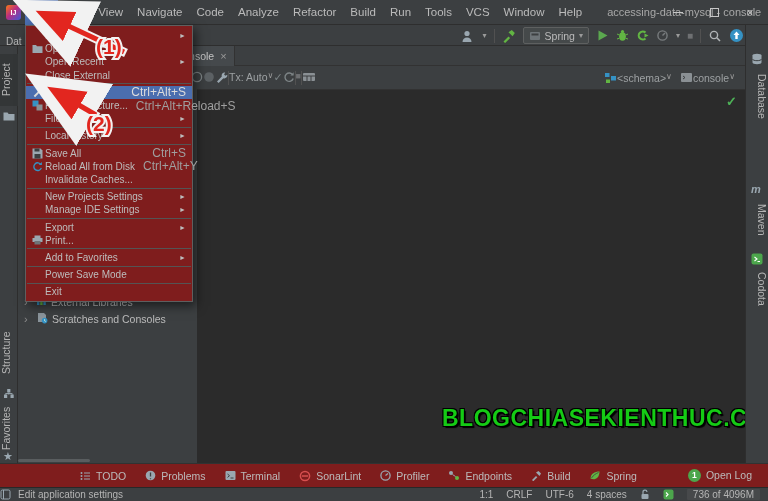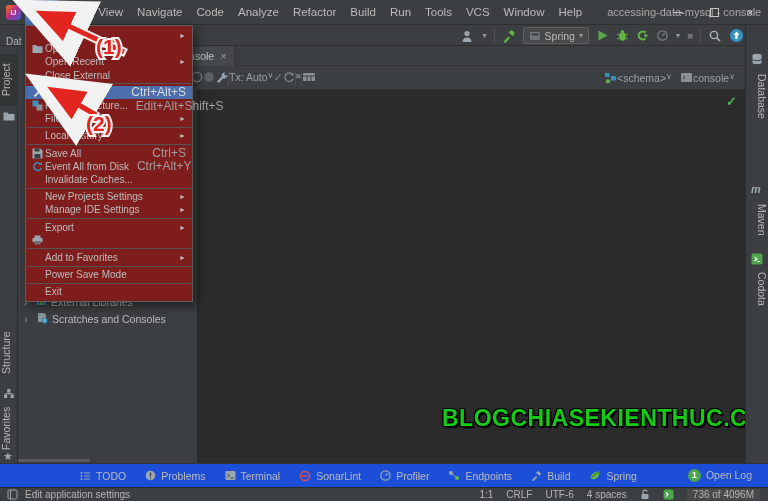--- a/index.html
+++ b/index.html
@@ -47,28 +47,28 @@
   #editor { position:absolute; left:197px; top:90px; width:548px; height:373px; background:#2b2b2b; }
   #inspect-ok { position:absolute; right:8px; top:4px; color:#4db157; font-size:13px; font-weight:bold; }
   #watermark { position:absolute; left:245px; top:315px; font-size:23px; font-weight:bold; letter-spacing:0.5px; color:#15cb15; text-shadow:-1px -1px 0 #000,1px -1px 0 #000,-1px 1px 0 #000,2px 2px 1px #000; }
 
   
   #rightstrip { position:absolute; left:745px; top:25px; width:23px; height:462px; background:#3c3f41; border-left:1px solid #2e2e2e; }
   .vtabR { position:absolute; left:0; width:22px; writing-mode:vertical-rl; font-size:10.5px; color:#b5b5b5; text-align:center; }
   .rico { position:absolute; left:5px; }
 
   
-  #bottombar { position:absolute; left:0; top:463px; width:768px; height:24px; background:#1d4ed8; border-top:1px solid #323232; display:flex; align-items:center; padding-left:80px; gap:19px; }
+  #bottombar { position:absolute; left:0; top:463px; width:768px; height:24px; background:#7f1d1d; border-top:1px solid #323232; display:flex; align-items:center; padding-left:80px; gap:19px; }
   .bitem { display:flex; align-items:center; gap:5px; font-size:10.5px; color:#bbbbbb; }
   #eventlog { position:absolute; right:16px; top:463px; height:24px; display:flex; align-items:center; gap:5px; font-size:10.5px; color:#bbbbbb; }
   #evbadge { width:13px; height:13px; border-radius:50%; background:#4ca64c; color:#fff; font-size:8.5px; font-weight:bold; display:flex; align-items:center; justify-content:center; }
 
   
   #statusbar { position:absolute; left:0; top:487px; width:768px; height:14px; background:#3c3f41; border-top:1px solid #282828; display:flex; align-items:center; font-size:10px; color:#b5b5b5; }
-  #sb-left { display:flex; align-items:center; gap:7px; padding-left:7px; }
+  #sb-left { display:flex; align-items:center; gap:7px; padding-left:0; }
   #sb-right { position:absolute; right:8px; display:flex; align-items:center; gap:13px; }
   #memory { background:#47494b; padding:0 6px; border-radius:1px; }
 
   
   #filemenu { position:absolute; left:25px; top:25px; width:168px; background:#7f1d1d; border:1px solid #5f5f5f; box-shadow:3px 4px 10px rgba(0,0,0,.55); z-index:50; padding:3px 0; }
   .mrow { height:13.2px; display:flex; align-items:center; padding:0 6px 0 4px; font-size:10px; color:#bdbdbd; white-space:nowrap; }
   .mrow .mic { width:15px; display:flex; align-items:center; justify-content:center; flex:none; }
   .mrow .lbl { flex:1; }
   .mrow .sc { font-size:12px; color:#9f9f9f; margin-left:8px; }
   .mrow .sub { font-size:7px; color:#bdbdbd; margin-left:8px; }
@@ -446,21 +446,21 @@
       <span class="sc">Ctrl+Alt+S</span>
     </div>
     <div class="mrow">
       <span class="mic">
           <svg width="11" height="11" viewBox="0 0 11 11">
             <rect x="0.5" y="0.5" width="6" height="6" fill="#3592c4"></rect>
             <rect x="4.5" y="4.5" width="6" height="6" fill="#8a9094"></rect>
           </svg>
         </span>
       <span class="lbl">Project Structure...</span>
-      <span class="sc">Edit+Alt+Shift+S</span>
+      <span class="sc">Ctrl+Alt+Reload+S</span>
     </div>
     <div class="mrow">
       <span class="mic"></span>
         <span class="lbl">File Properties</span>
         <span class="sub">►</span>
     </div>
     <div class="msep"></div>
     <div class="mrow">
       <span class="mic"></span>
         <span class="lbl">Local History</span>
@@ -478,21 +478,21 @@
       <span class="lbl">Save All</span>
       <span class="sc">Ctrl+S</span>
     </div>
     <div class="mrow">
       <span class="mic">
           <svg width="11" height="11" viewBox="0 0 12 12">
             <path d="M9.8 4A4.2 4.2 0 1 0 10.2 7.5" stroke="#3592c4" stroke-width="1.5" fill="none"></path>
             <path d="M10.8 1v3.4H7.4z" fill="#3592c4"></path>
           </svg>
         </span>
-      <span class="lbl">Event All from Disk</span>
+      <span class="lbl">Reload All from Disk</span>
       <span class="sc">Ctrl+Alt+Y</span>
     </div>
     <div class="mrow">
       <span class="mic"></span>
         <span class="lbl">Invalidate Caches...</span>
     </div>
     <div class="msep"></div>
     <div class="mrow">
       <span class="mic"></span>
         <span class="lbl">New Projects Settings</span>
@@ -510,20 +510,21 @@
         <span class="sub">►</span>
     </div>
     <div class="mrow">
       <span class="mic">
           <svg width="11" height="10" viewBox="0 0 11 10">
             <rect x="2.5" y="0.5" width="6" height="2.5" fill="#9aa7b0"></rect>
             <rect x="0.5" y="3" width="10" height="4" fill="#9aa7b0"></rect>
             <rect x="2.5" y="6" width="6" height="3.5" fill="#6e7478"></rect>
           </svg>
         </span>
+      <span class="lbl">Print...</span>
     </div>
     <div class="msep"></div>
     <div class="mrow">
       <span class="mic"></span>
         <span class="lbl">Add to Favorites</span>
         <span class="sub">►</span>
     </div>
     <div class="msep"></div>
     <div class="mrow">
       <span class="mic"></span>

